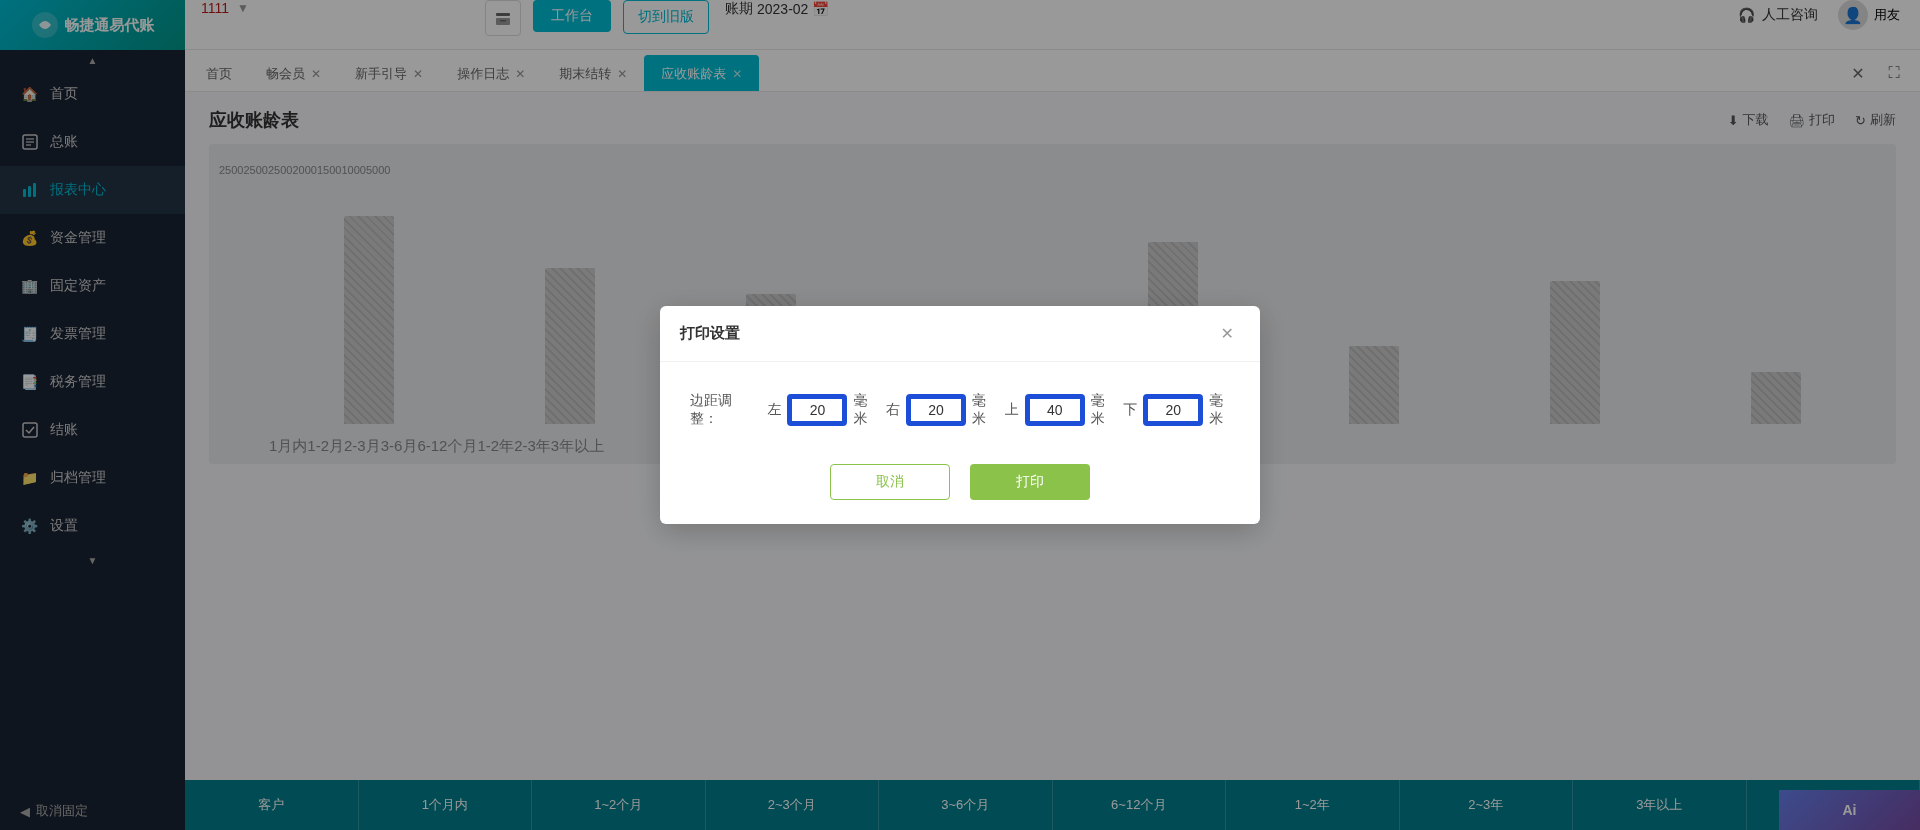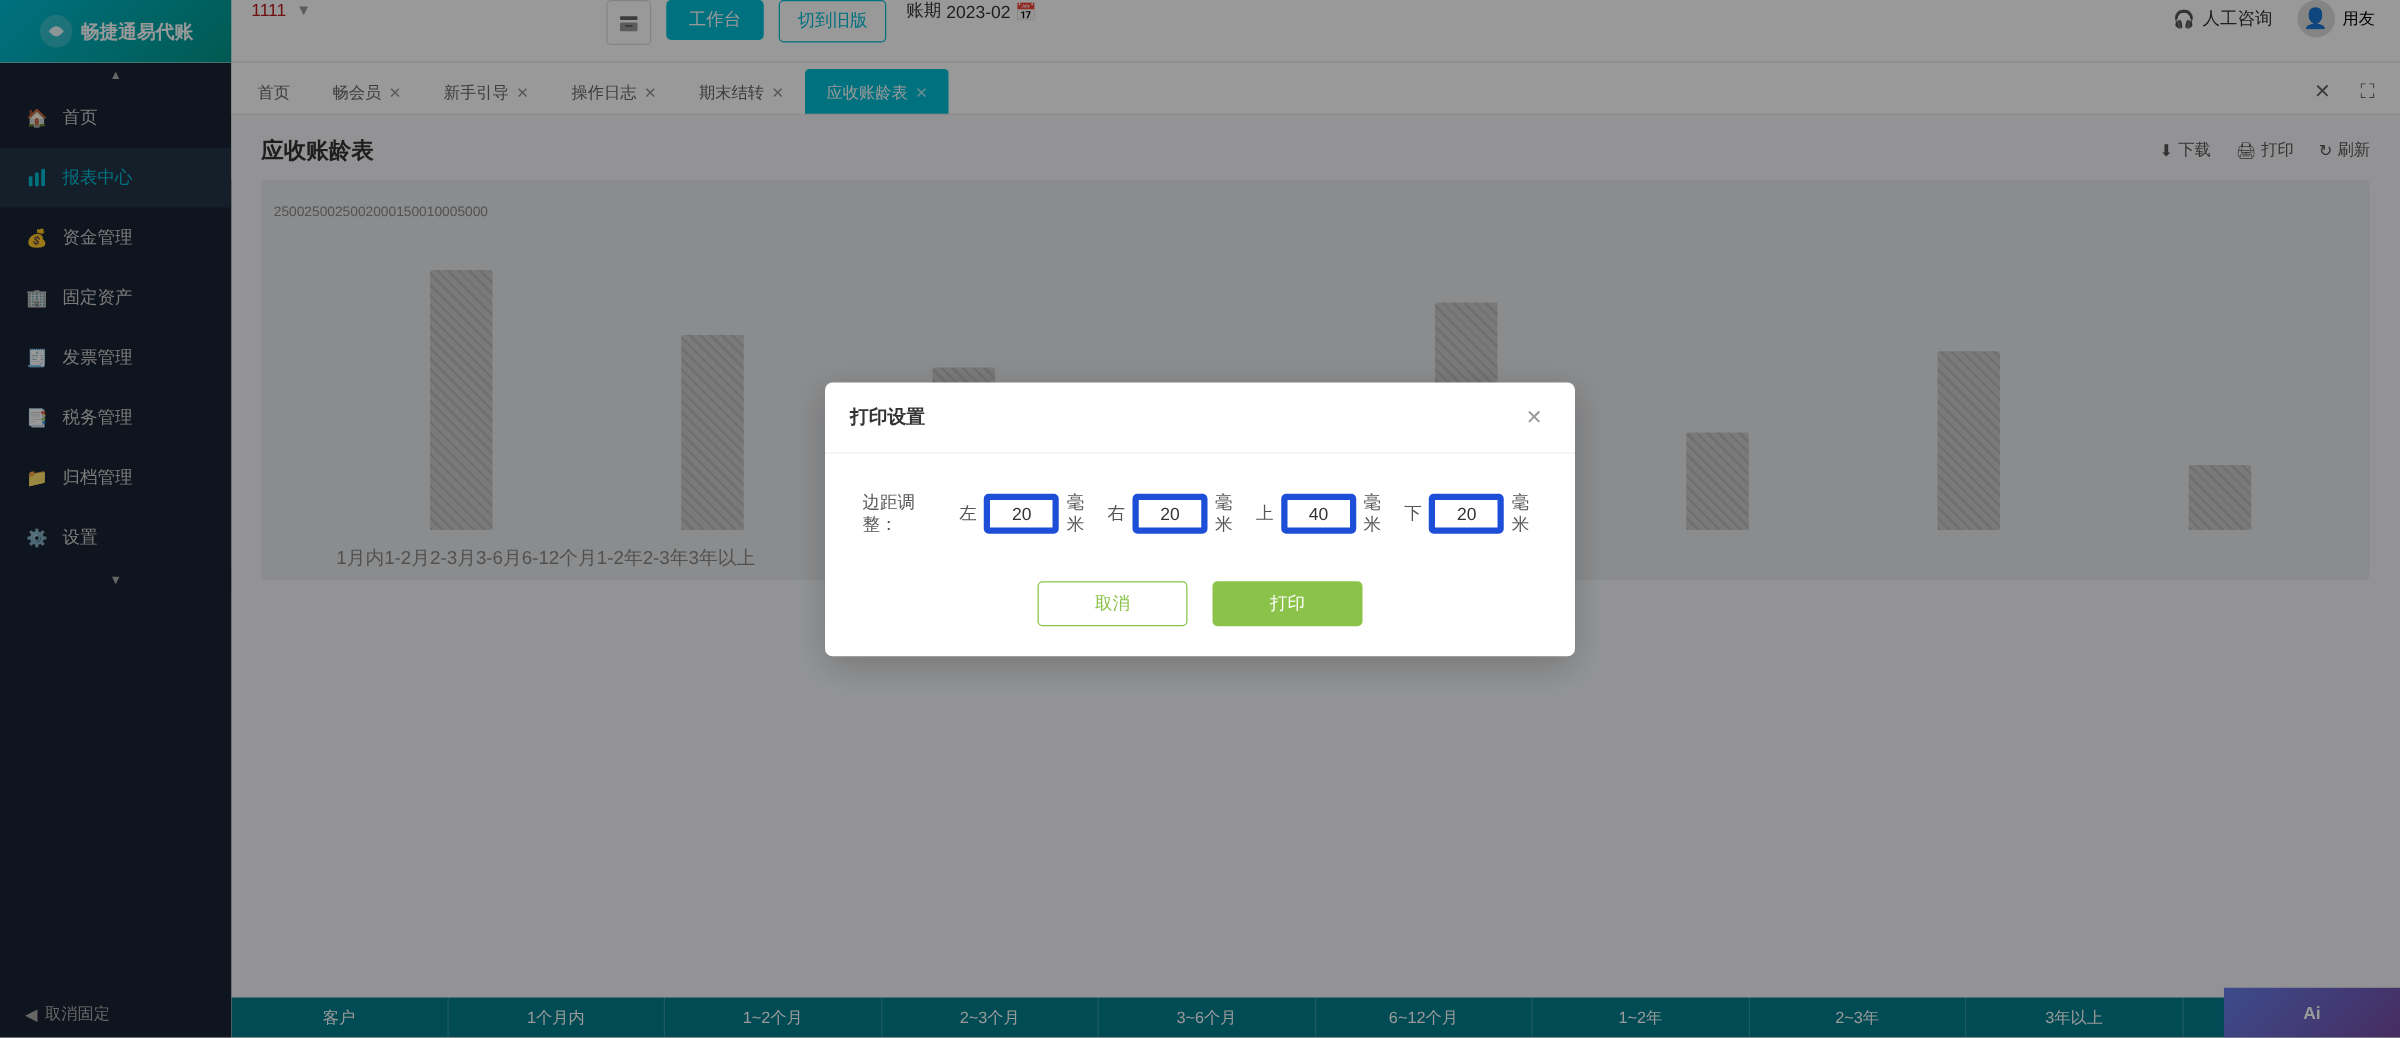--- a/index.html
+++ b/index.html
@@ -327,21 +327,21 @@
       width: 50px;
       border-radius: 2px 2px 0 0;
     }
 
     
     .bottom-table {
       position: absolute;
       bottom: 0;
       left: 0;
       right: 0;
-      height: 32px;
+      height: 50px;
       background: #007d8c;
       display: flex;
       color: #fff;
       font-size: 13px;
     }
     .bottom-table-cell {
       flex: 1;
       display: flex;
       align-items: center;
       justify-content: center;
@@ -505,20 +505,31 @@
 </div>
 
 <div class="main-layout">
 
   <div class="sidebar">
     <div class="sidebar-scroll-up">▲</div>
 
     <div class="sidebar-item">
       <span class="si-icon">🏠</span>
       <span>首页</span>
+    </div>
+    <div class="sidebar-item">
+      <span class="si-icon">
+        <svg width="18" height="18" viewBox="0 0 18 18" fill="none">
+          <rect x="2" y="2" width="14" height="14" rx="2" stroke="#ccc" stroke-width="1.5" fill="none"></rect>
+          <line x1="5" y1="6" x2="13" y2="6" stroke="#ccc" stroke-width="1.2"></line>
+          <line x1="5" y1="9" x2="13" y2="9" stroke="#ccc" stroke-width="1.2"></line>
+          <line x1="5" y1="12" x2="10" y2="12" stroke="#ccc" stroke-width="1.2"></line>
+        </svg>
+      </span>
+      <span>总账</span>
     </div>
     <div class="sidebar-item active">
       <span class="si-icon">
         <svg width="18" height="18" viewBox="0 0 18 18" fill="none">
           <rect x="2" y="8" width="3" height="8" rx="1" fill="#00bcd4"></rect>
           <rect x="7" y="5" width="3" height="11" rx="1" fill="#00bcd4"></rect>
           <rect x="12" y="2" width="3" height="14" rx="1" fill="#00bcd4"></rect>
         </svg>
       </span>
       <span>报表中心</span>
@@ -531,20 +542,29 @@
       <span class="si-icon">🏢</span>
       <span>固定资产</span>
     </div>
     <div class="sidebar-item">
       <span class="si-icon">🧾</span>
       <span>发票管理</span>
     </div>
     <div class="sidebar-item">
       <span class="si-icon">📑</span>
       <span>税务管理</span>
+    </div>
+    <div class="sidebar-item">
+      <span class="si-icon">
+        <svg width="18" height="18" viewBox="0 0 18 18" fill="none">
+          <rect x="2" y="2" width="14" height="14" rx="2" stroke="#ccc" stroke-width="1.5" fill="none"></rect>
+          <polyline points="5,9 8,12 13,6" stroke="#ccc" stroke-width="1.5" fill="none"></polyline>
+        </svg>
+      </span>
+      <span>结账</span>
     </div>
     <div class="sidebar-item">
       <span class="si-icon">📁</span>
       <span>归档管理</span>
     </div>
     <div class="sidebar-item">
       <span class="si-icon">⚙️</span>
       <span>设置</span>
     </div>
 

